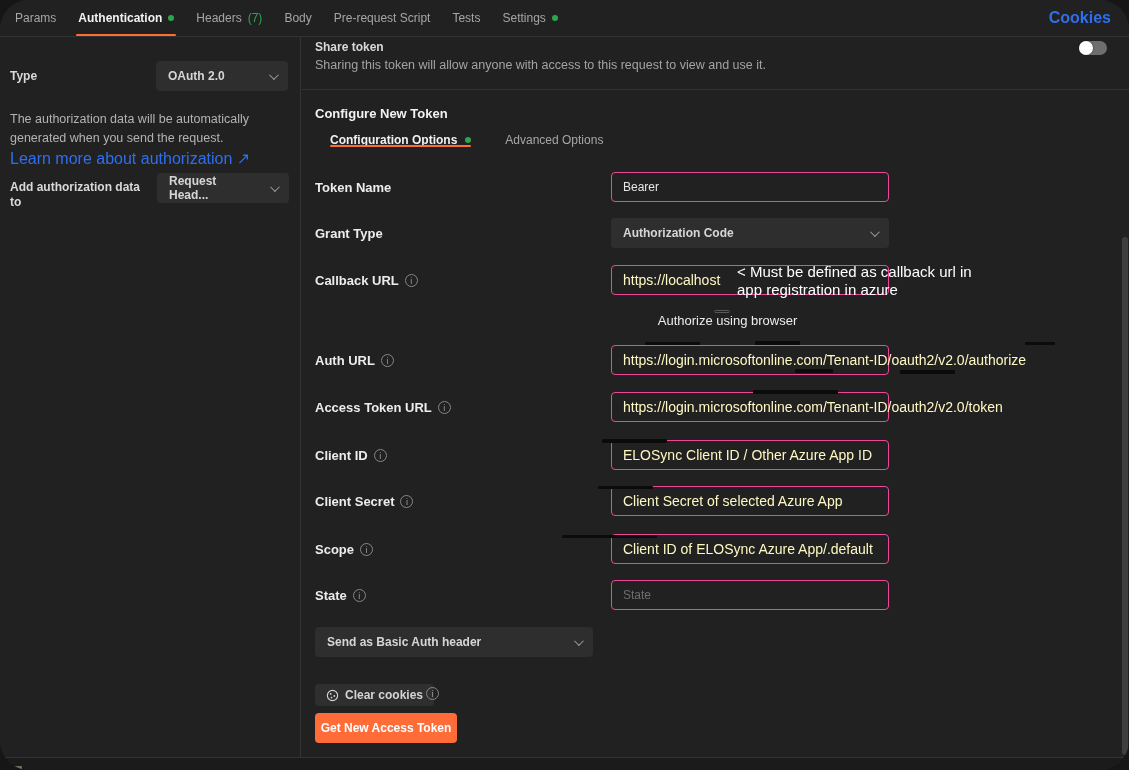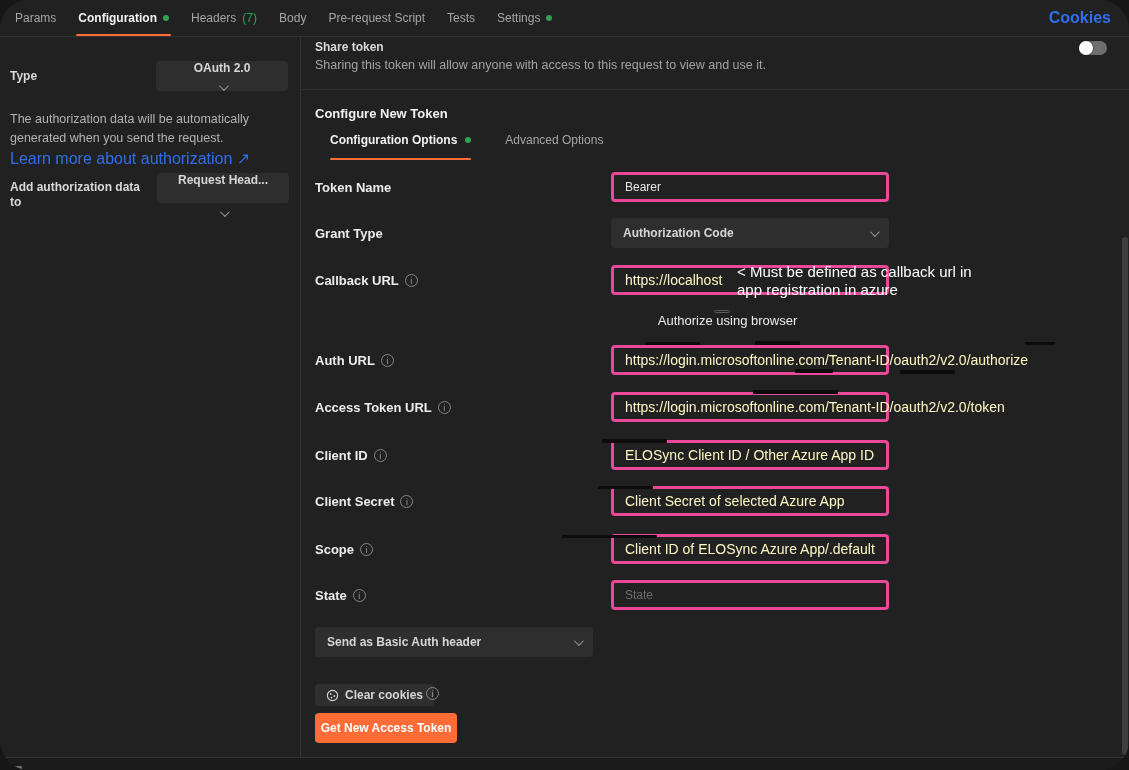--- a/index.html
+++ b/index.html
@@ -17,50 +17,50 @@
   .tab-underline { position:absolute; left:9px; right:9px; bottom:0; height:2px; background:#ff6c37; border-radius:1px; }
   .dot { width:6px; height:6px; border-radius:50%; background:#2fa44f; flex:0 0 auto; }
   .cookies { margin-left:auto; margin-right:18px; align-self:center; font-size:16px; font-weight:700;
              color:#2f6fed; cursor:pointer; }
 
   
   .sidebar { position:absolute; top:37px; left:0; width:301px; height:720px; border-right:1px solid #333; }
   .side-row { position:absolute; left:10px; right:12px; display:flex; align-items:center; justify-content:space-between; }
   .side-label { font-size:12px; font-weight:700; color:#d9d9d9; }
   .side-select { width:132px; height:30px; background:#2e2e2e; border-radius:4px; display:flex; align-items:center;
-                 justify-content:space-between; padding:0 12px; cursor:pointer;flex-direction:column; }
+                 justify-content:space-between; padding:0 12px; cursor:pointer; }
   .side-select .sval { font-size:12px; font-weight:700; color:#d6d6d6; }
   .chev { width:7px; height:7px; border-right:1.5px solid #9a9a9a; border-bottom:1.5px solid #9a9a9a;
           transform:rotate(45deg) translateY(-2px); flex:0 0 auto; }
   .side-desc { position:absolute; left:10px; top:73px; width:290px; font-size:12.5px; line-height:19px; color:#b3b3b3; }
   .side-link { position:absolute; left:10px; top:112px; font-size:16px; color:#2f6fed; cursor:pointer; }
   .side-addto-label { position:absolute; left:10px; top:143px; width:140px; font-size:12px; font-weight:700;
                       color:#d9d9d9; line-height:15px; }
 
   
   .main { position:absolute; top:37px; left:302px; right:0; height:720px; }
   .share-title { position:absolute; left:13px; top:3px; font-size:12px; font-weight:700; color:#d9d9d9; }
   .share-desc  { position:absolute; left:13px; top:21px; font-size:12.5px; color:#a3a3a3; }
   .toggle { position:absolute; right:22px; top:4px; width:28px; height:14px; background:#6e6e6e; border-radius:7px; cursor:pointer; }
   .toggle .knob { position:absolute; left:0px; top:0px; width:14px; height:14px; background:#fff; border-radius:50%;
                   box-shadow:0 0 2px rgba(0,0,0,.5); }
   .divider { position:absolute; left:0; right:0; top:52px; border-top:1px solid #333; }
   .cfg-title { position:absolute; left:13px; top:69px; font-size:13px; font-weight:700; color:#f2f2f2; }
   .subtabs { position:absolute; left:28px; top:96px; display:flex; gap:34px; }
   .subtab { position:relative; display:flex; align-items:center; gap:8px; font-size:12px; color:#a6a6a6;
-            padding-bottom:13px; cursor:pointer; }
+            cursor:pointer; }
   .subtab.active { color:#f2f2f2; font-weight:700; }
   .subtab .tab-underline { left:0; right:0; bottom:0; height:2px; }
 
   
   .row { position:absolute; left:13px; right:0; height:30px; display:flex; align-items:center; }
   .rlabel { width:296px; font-size:13px; font-weight:600; color:#ececec; display:flex; align-items:center; gap:6px; }
   .info { display:inline-block; width:13px; height:13px; border:1px solid #868686; border-radius:50%;
           color:#9b9b9b; font-size:9px; line-height:12px; text-align:center; font-weight:400; }
-  .finput { width:278px; height:30px; border:3px solid #ec4899; border-radius:4px; display:flex; align-items:center;
+  .finput { width:278px; height:30px; border:1px solid #ec4899; border-radius:4px; display:flex; align-items:center;
             padding:0 11px; font-size:12px; color:#e6e6e6; background:transparent; white-space:nowrap; }
   .finput .annot { font-size:14px; color:#fef9c3; }
   .fselect { width:278px; height:30px; background:#2e2e2e; border-radius:4px; display:flex; align-items:center;
              justify-content:space-between; padding:0 12px; cursor:pointer; }
   .fselect .sval { font-size:12px; font-weight:700; color:#d6d6d6; }
   .placeholder { color:#6e6e6e; font-size:12px; }
   .checkbox { width:16px; height:16px; border:1px solid #5a5a5a; border-radius:3px; background:transparent; cursor:pointer; }
   .cb-label { margin-left:11px; font-size:13px; color:#ececec; }
   .note { position:absolute; left:435px; top:226px; width:252px; font-size:15px; line-height:18px; color:#ffffff; z-index:3; }
 
@@ -80,21 +80,21 @@
 </head>
 <body>
 
 <div class="screen">
 
   <div class="tabbar">
     <div class="tab">
       <span>Params</span>
     </div>
     <div class="tab active">
-      <span>Configuration</span>
+      <span>Authentication</span>
       <span class="dot"></span>
       <span class="tab-underline"></span>
     </div>
     <div class="tab">
       <span>Headers</span>
       <span class="count">(7)</span>
     </div>
     <div class="tab">
       <span>Body</span>
     </div>

